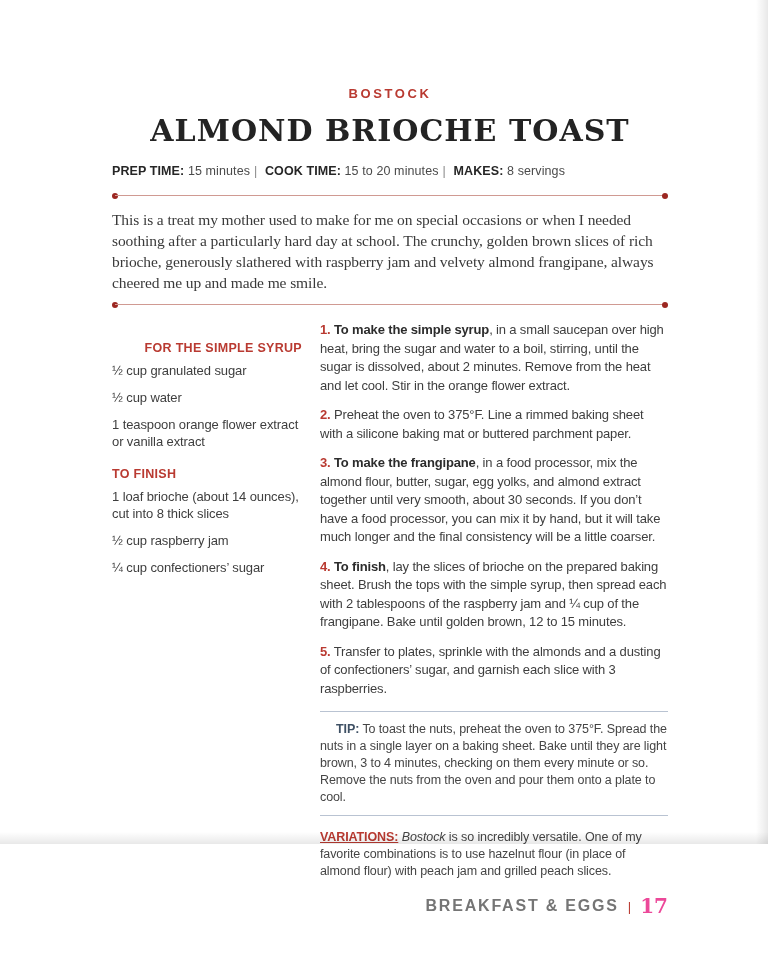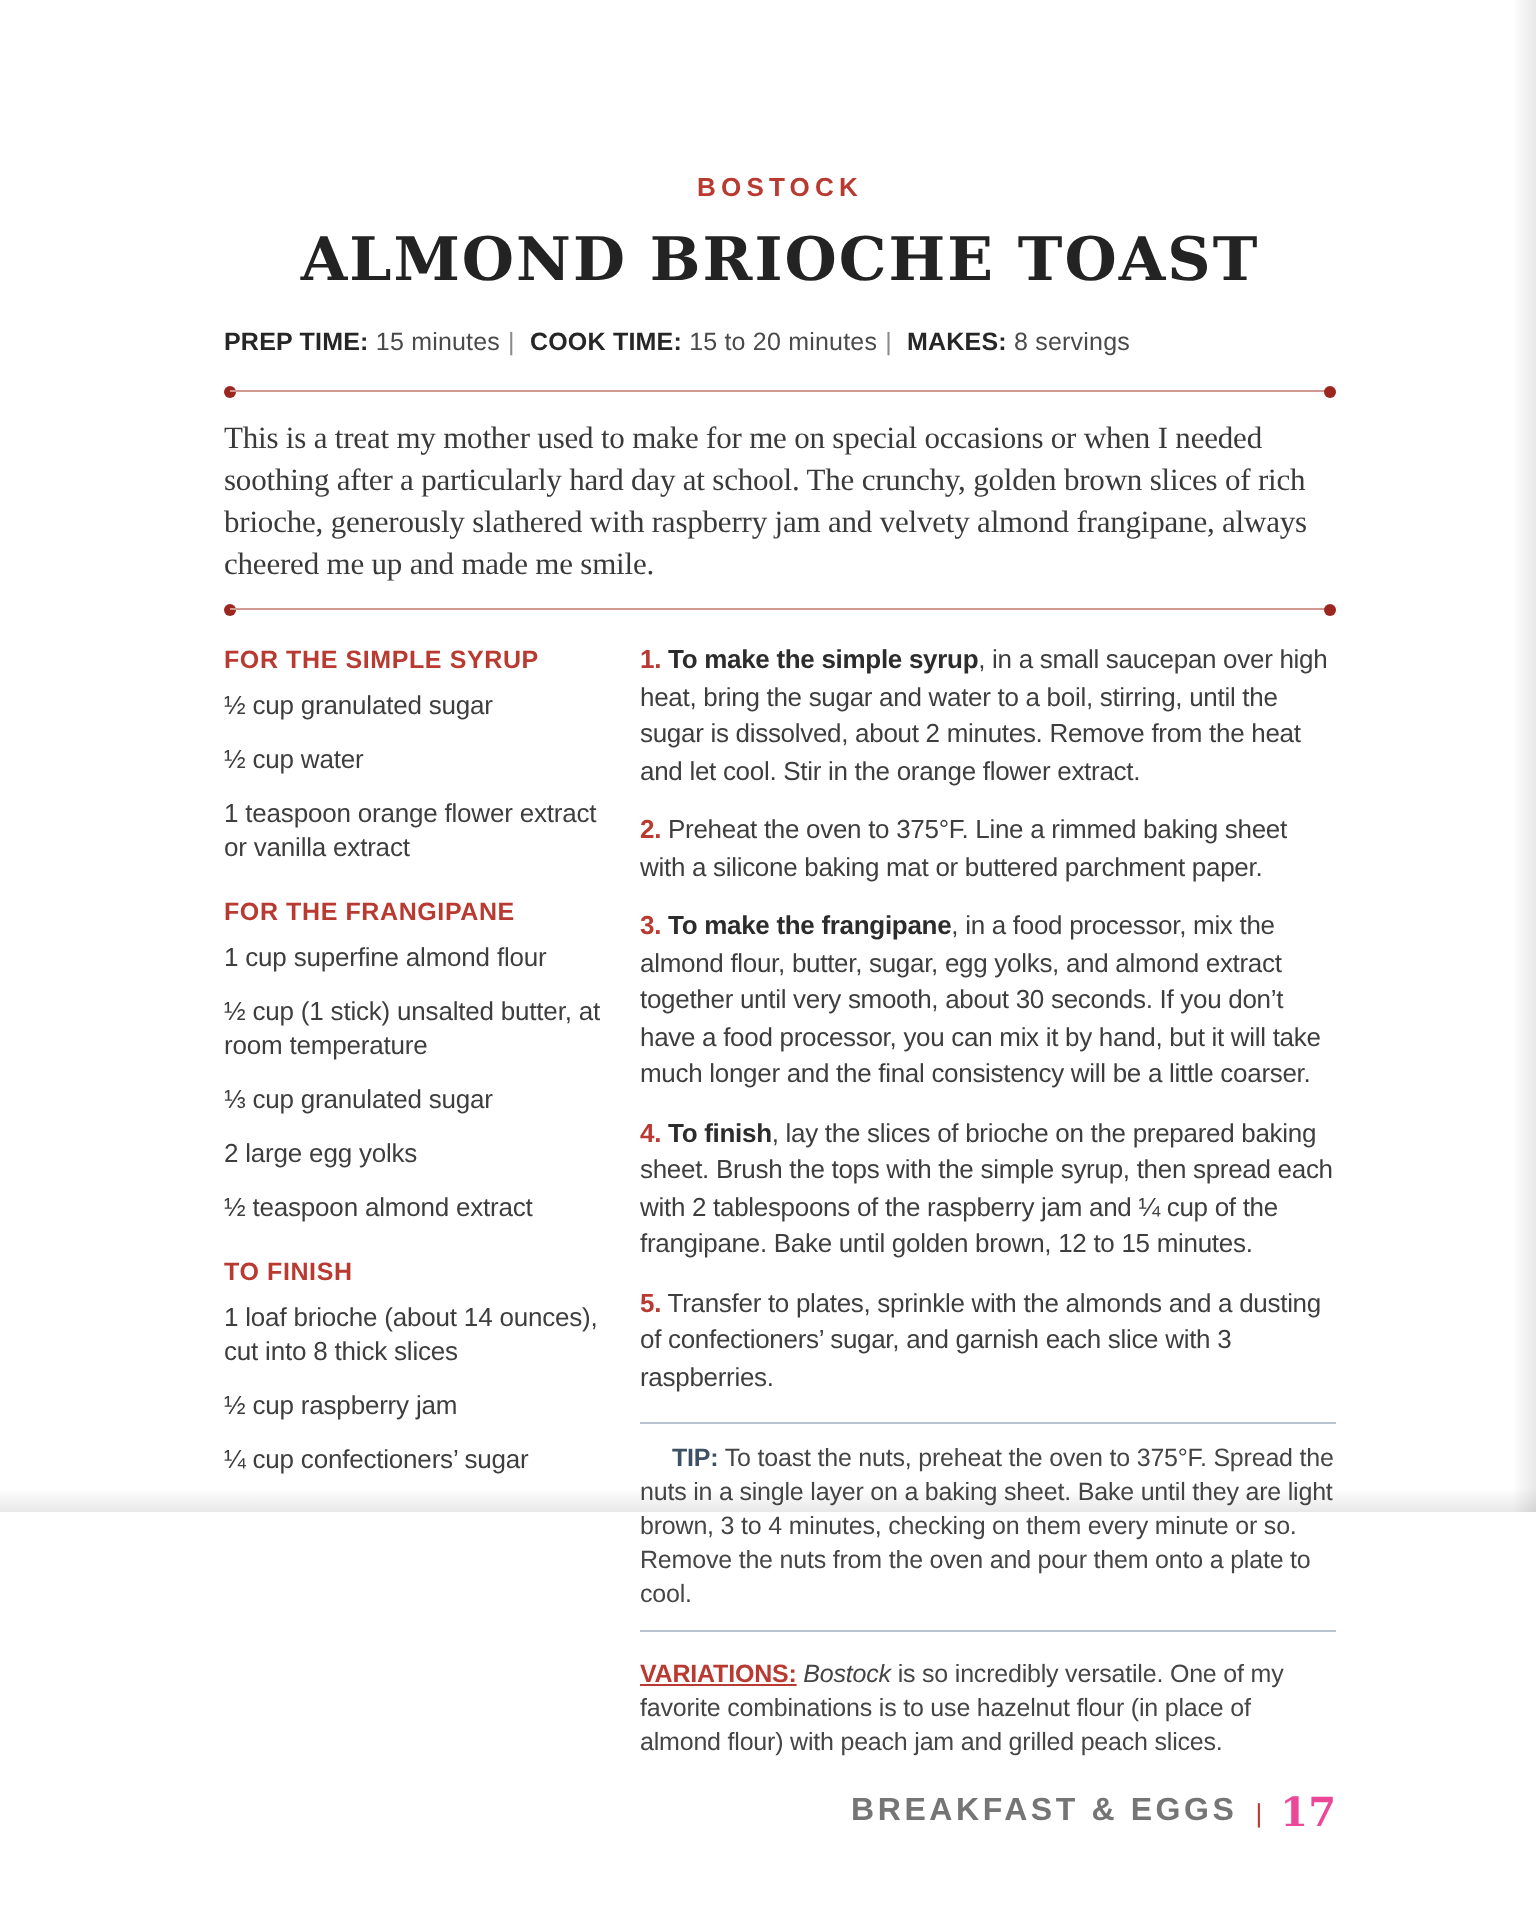--- a/index.html
+++ b/index.html
@@ -9,21 +9,21 @@
     --tip-rule:#b9c3d2;
     --tip-label-blue:#3e5064;
     --footer-gray:#757575;
     --text-dark:#2b2b2b;
     --text-body:#414141;
   }
   *{margin:0;padding:0;box-sizing:border-box;}
   html,body{width:768px;height:956px;background:#ffffff;overflow:hidden;}
   body{font-family:"Liberation Sans",sans-serif;color:var(--text-body);position:relative;}
 
-  .page{position:relative;width:768px;height:756px;padding:86px 100px 0 112px;}
+  .page{position:relative;width:768px;height:844px;padding:86px 100px 0 112px;}
 
   .category{text-align:center;font-size:13px;font-weight:700;letter-spacing:2.6px;color:var(--accent-red);}
   .title{margin-top:12px;text-align:center;font-family:"DejaVu Serif",serif;font-weight:700;
          font-size:30px;letter-spacing:1px;color:#232323;white-space:nowrap;}
   .meta{margin-top:16px;text-align:left;font-size:12.5px;color:#4a4a4a;letter-spacing:.1px;white-space:nowrap;}
   .meta b{color:#262626;}
   .meta .pipe{color:#8a8a8a;padding:0 4px;}
 
   .rule{position:relative;height:7px;margin-top:14px;}
   .rule .line{position:absolute;left:3px;right:3px;top:3px;height:1px;background:var(--rule-line);}
@@ -31,21 +31,21 @@
   .rule .dot.l{left:0;} .rule .dot.r{right:0;}
 
   .intro{margin-top:10px;font-family:"Liberation Serif",serif;font-size:15.5px;line-height:21px;
          letter-spacing:-.1px;color:#3a3a3a;}
   .rule.after-intro{margin-top:8px;}
 
   .columns{display:flex;gap:18px;margin-top:13px;}
 
   .ingredients{width:190px;flex:none;}
   .ing-heading{font-size:12.5px;font-weight:700;letter-spacing:.3px;color:var(--accent-red);margin:17px 0 7px;}
-  .ing-section:first-child .ing-heading{margin-top:2px;}
+  .ing-section:first-child .ing-heading{margin-top:20px;text-align:right;}
   .ing-item{font-size:13px;line-height:17px;letter-spacing:-.1px;color:#3e3e3e;margin-bottom:10px;}
 
   .instructions{flex:1;min-width:0;}
   .step{font-size:13px;line-height:18.5px;letter-spacing:-.15px;color:#3e3e3e;margin-bottom:11px;}
   .step .num{color:var(--accent-red);font-weight:700;}
   .step .lead{font-weight:700;color:#2c2c2c;}
 
   .tip{margin-top:13px;padding:9px 0;border-top:1px solid var(--tip-rule);border-bottom:1px solid var(--tip-rule);
        font-size:12.5px;line-height:17px;letter-spacing:-.1px;color:#454545;}
   .tip-label{font-weight:700;color:var(--tip-label-blue);margin-left:16px;}
@@ -99,28 +99,20 @@
   <div class="columns">
 
     <aside class="ingredients">
       <div class="ing-section">
         <div class="ing-heading">FOR THE SIMPLE SYRUP</div>
         <p class="ing-item">½ cup granulated sugar</p>
         <p class="ing-item">½ cup water</p>
         <p class="ing-item">1 teaspoon orange flower extract or vanilla extract</p>
       </div>
       <div class="ing-section">
-        <div class="ing-heading">FOR THE FRANGIPANE</div>
-        <p class="ing-item">1 cup superfine almond flour</p>
-        <p class="ing-item">½ cup (1 stick) unsalted butter, at room temperature</p>
-        <p class="ing-item">⅓ cup granulated sugar</p>
-        <p class="ing-item">2 large egg yolks</p>
-        <p class="ing-item">½ teaspoon almond extract</p>
-      </div>
-      <div class="ing-section">
         <div class="ing-heading">TO FINISH</div>
         <p class="ing-item">1 loaf brioche (about 14 ounces), cut into 8 thick slices</p>
         <p class="ing-item">½ cup raspberry jam</p>
         <p class="ing-item">¼ cup confectioners’ sugar</p>
       </div>
     </aside>
 
     <div class="instructions">
       <p class="step">
         <span class="num">1.</span>

